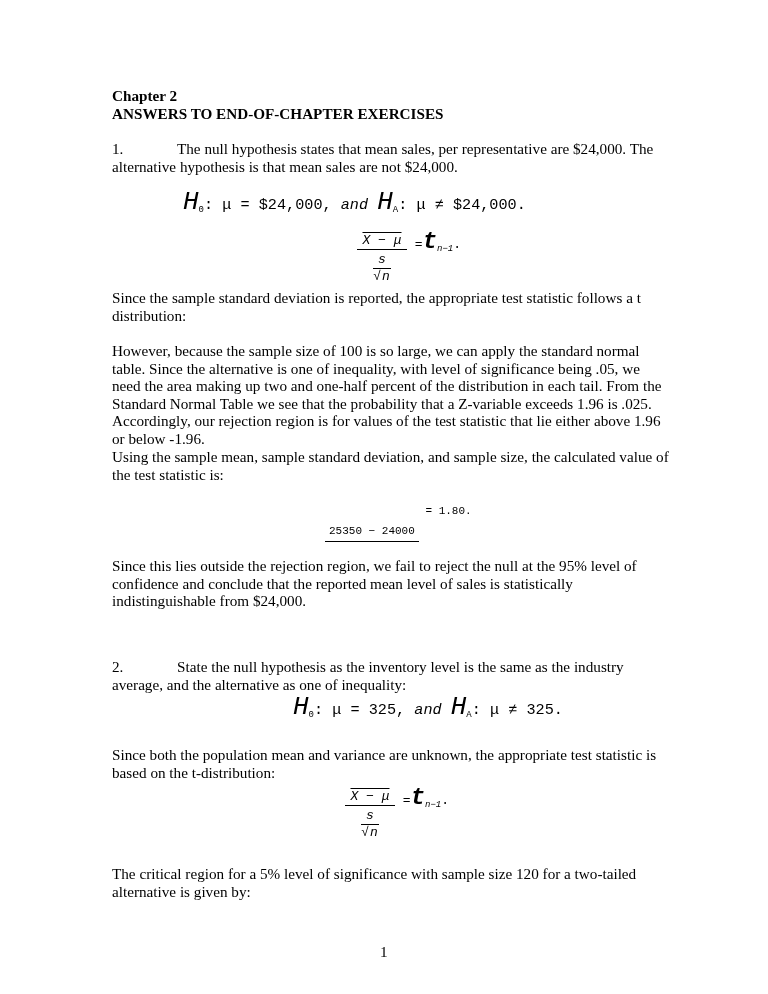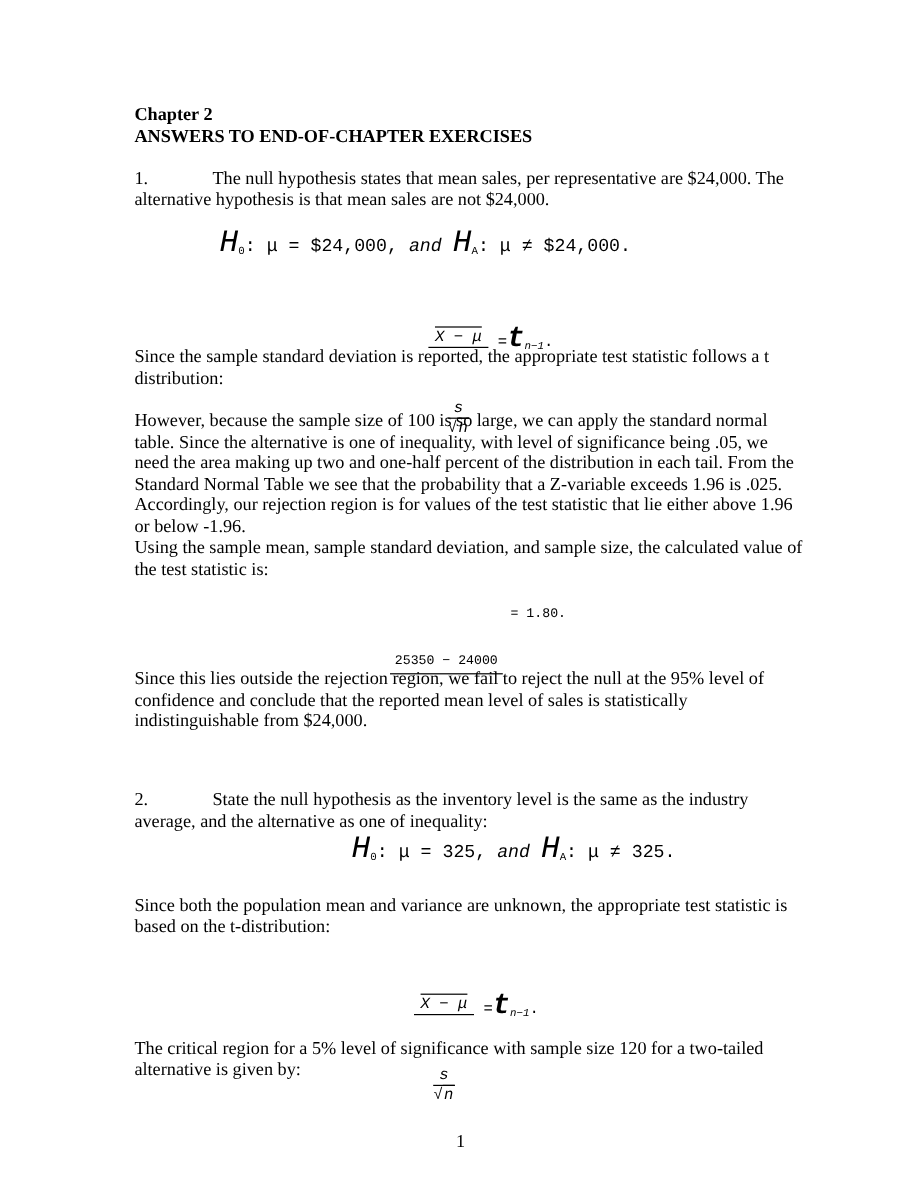--- a/index.html
+++ b/index.html
@@ -6,21 +6,21 @@
     body { width: 768px; height: 994px; position: relative; overflow: hidden;
            font-family: "Liberation Serif", serif; color: #000; font-size: 15.2px; line-height: 17.6px; }
     .block { position: absolute; left: 112px; width: 560px; font-family: Liberation Serif, serif; }
     .bold { font-weight: bold; }
     .num { display: inline-block; width: 65px; }
     .eq { position: absolute; white-space: nowrap; font-family: Liberation Mono, monospace; }
     .H { font-style: italic; font-size: 26px; }
     .sub { font-size: 9px; vertical-align: -3px; }
     .it { font-style: italic; }
     .frac { display: inline-block; text-align: center; vertical-align: middle; }
-    .frac .top { display: block; border-bottom: 1px solid #000; padding: 0 2px; margin-top: 40px; }
+    .frac .top { display: block; border-bottom: 1px solid #000; padding: 0 2px; }
     .frac .bot { display: block; }
     .sqrt { display: inline-block; }
     .sqrt .rad { border-top: 1px solid #000; padding: 0 1px; }
     .tbig { font-style: italic; font-size: 24px; font-weight: bold; }
     .xbar { text-decoration: overline; }
     .pagenum { position: absolute; left: 380px; top: 943px; }
   </style>
 </head>
 <body>
 

